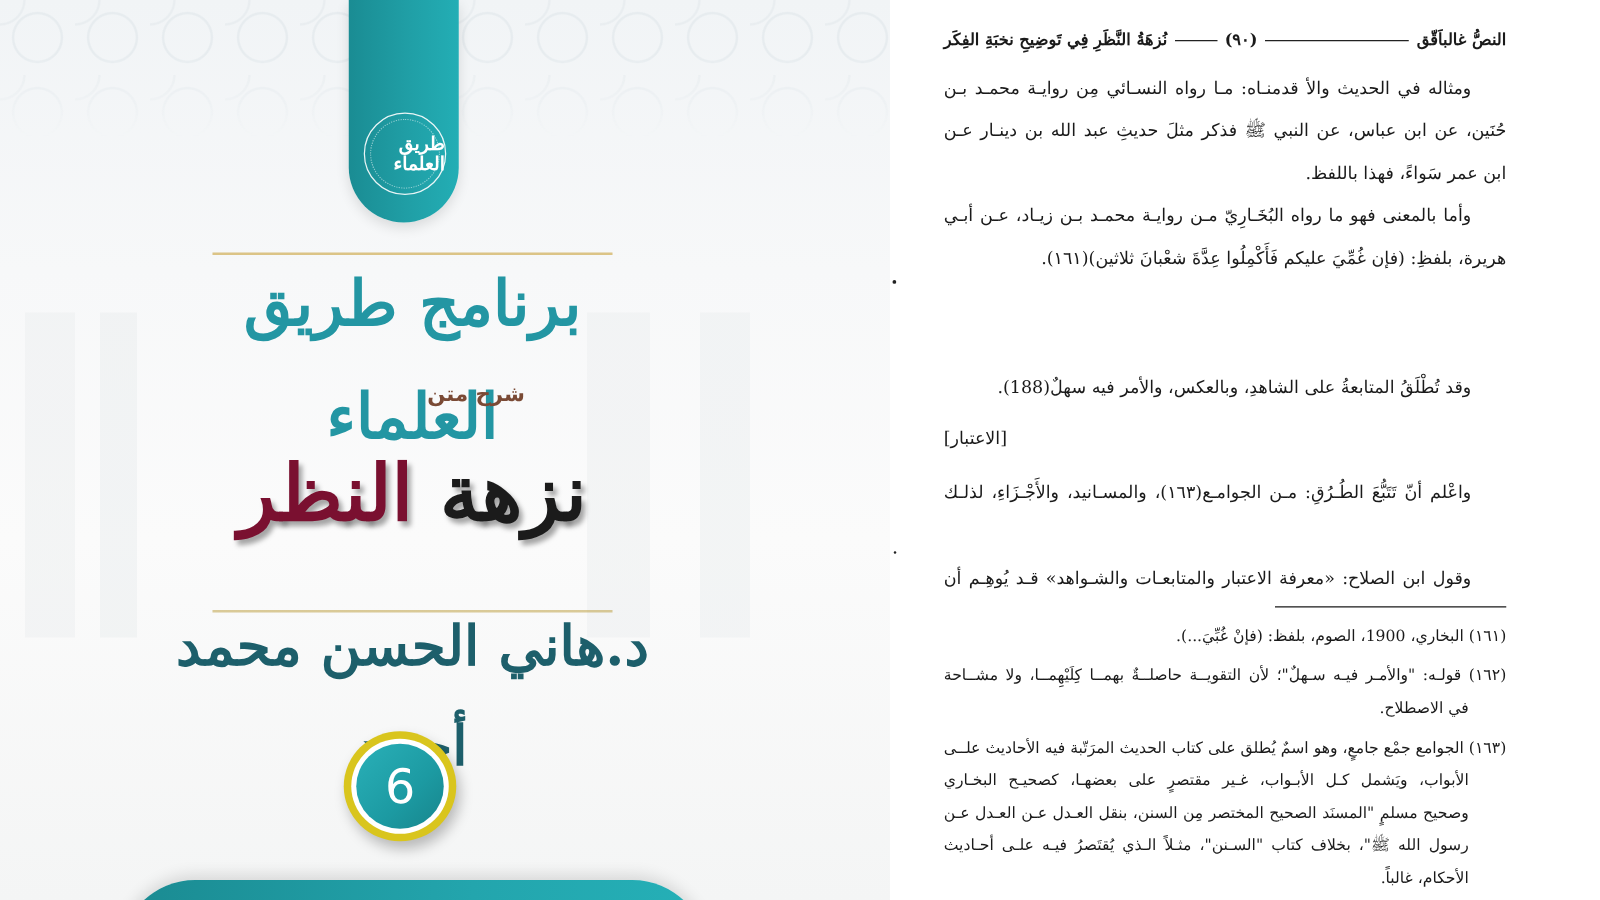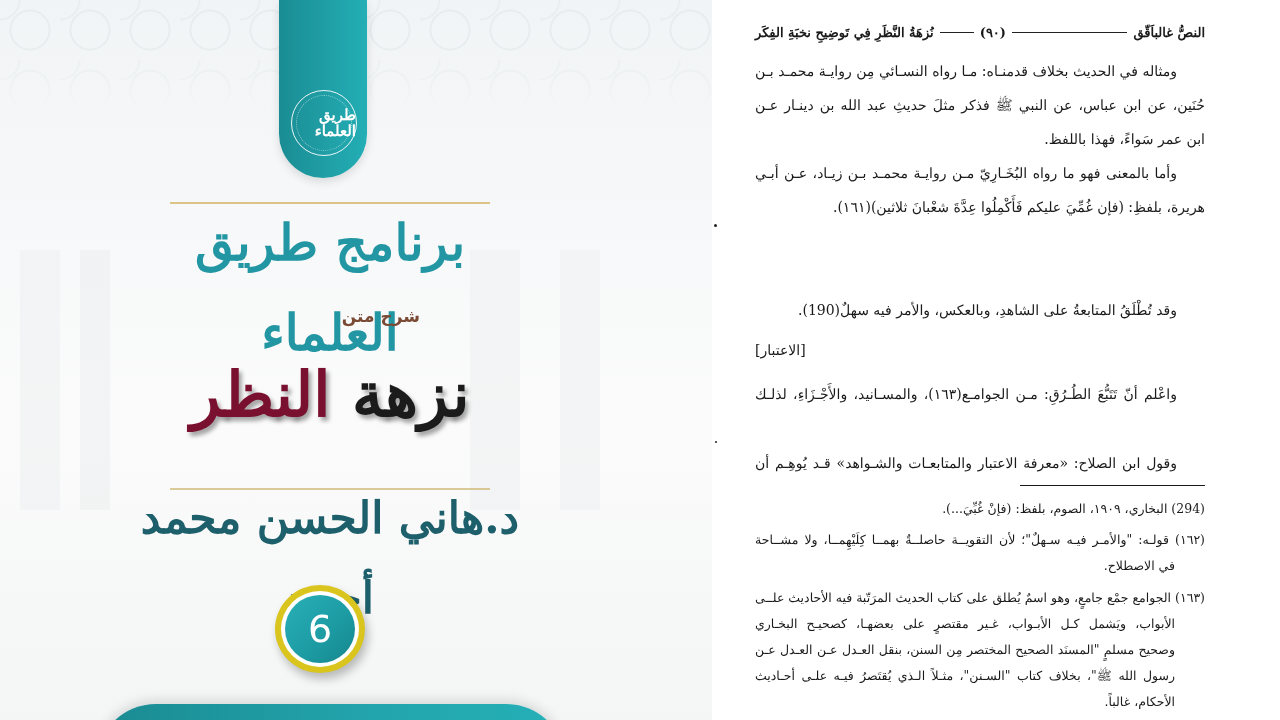--- a/index.html
+++ b/index.html
@@ -180,49 +180,49 @@
 
   <div class="page-header">
     <span>النصُّ غالباَقّق</span>
     <span class="dash"></span>
     <span>(٩٠)</span>
     <span class="dash short"></span>
     <span>نُزهَةُ النَّظَرِ فِي تَوضِيحِ نخبَةِ الفِكَر</span>
   </div>
 
   <div class="body-text" style="top:54px;">
-    <span class="line indent">ومثاله في الحديث بخلاف قدمنـاه: مـا رواه النسـائي مِن روايـة محمـد بـن</span>
+    <span class="line indent">ومثاله في الحديث والأ قدمنـاه: مـا رواه النسـائي مِن روايـة محمـد بـن</span>
     <span class="line">حُنَين، عن ابن عباس، عن النبي ﷺ فذكر مثلَ حديثِ عبد الله بن دينـار عـن</span>
     <span class="line last">ابن عمر سَواءً، فهذا باللفظ.</span>
   </div>
 
   <div class="body-text" style="top:156px;">
     <span class="line indent">وأما بالمعنى فهو ما رواه البُخَـارِيّ مـن روايـة محمـد بـن زيـاد، عـن أبـي</span>
     <span class="line last">هريرة، بلفظِ: (فإن غُمِّيَ عليكم فَأَكْمِلُوا عِدَّةَ شعْبانَ ثلاثين)(١٦١).</span>
   </div>
 
 
   <div class="body-text" style="top:293px;">
-    <span class="line last indent">وقد تُطْلَقُ المتابعةُ على الشاهدِ، وبالعكس، والأمر فيه سهلٌ(190).</span>
+    <span class="line last indent">وقد تُطْلَقُ المتابعةُ على الشاهدِ، وبالعكس، والأمر فيه سهلٌ(188).</span>
   </div>
 
   <div class="heading">[الاعتبار]</div>
 
   <div class="body-text" style="top:377px;margin-left:48px;">
     <span class="line indent">واعْلم أنّ تَتَبُّعَ الطُـرُقِ: مـن الجوامـع(١٦٣)، والمسـانيد، والأَجْـزَاءِ، لذلـك</span>
   </div>
 
   <div class="body-text" style="top:446px;">
     <span class="line indent">وقول ابن الصلاح: «معرفة الاعتبار والمتابعـات والشـواهد» قـد يُوهِـم أن</span>
   </div>
 
   <div class="fn-divider"></div>
 
   <div class="footnotes" style="top:496px;">
-    <span class="fn-line last">(294) البخاري، ١٩٠٩، الصوم، بلفظ: (فإنْ غُبِّيَ...).</span>
+    <span class="fn-line last">(١٦١) البخاري، 1900، الصوم، بلفظ: (فإنْ غُبِّيَ...).</span>
   </div>
   <div class="footnotes" style="top:527px;">
     <span class="fn-line">(١٦٢) قولـه: "والأمـر فيـه سـهلٌ"؛ لأن التقويــة حاصلــةٌ بهمــا كِلَيْهِمــا، ولا مشــاحة</span>
     <span class="fn-line last cont">في الاصطلاح.</span>
   </div>
   <div class="footnotes" style="top:585px;">
     <span class="fn-line">(١٦٣) الجوامع جمْع جامعٍ، وهو اسمٌ يُطلق على كتاب الحديث المرَتّبة فيه الأحاديث علــى</span>
     <span class="fn-line cont">الأبواب، ويَشمل كـل الأبـواب، غـير مقتصرٍ على بعضهـا، كصحيـح البخـاري</span>
     <span class="fn-line cont">وصحيح مسلمٍ "المسنَد الصحيح المختصر مِن السنن، بنقل العـدل عـن العـدل عـن</span>
     <span class="fn-line cont">رسول الله ﷺ"، بخلاف كتاب "السـنن"، مثـلاً الـذي يُقتَصرُ فيـه علـى أحـاديث</span>

